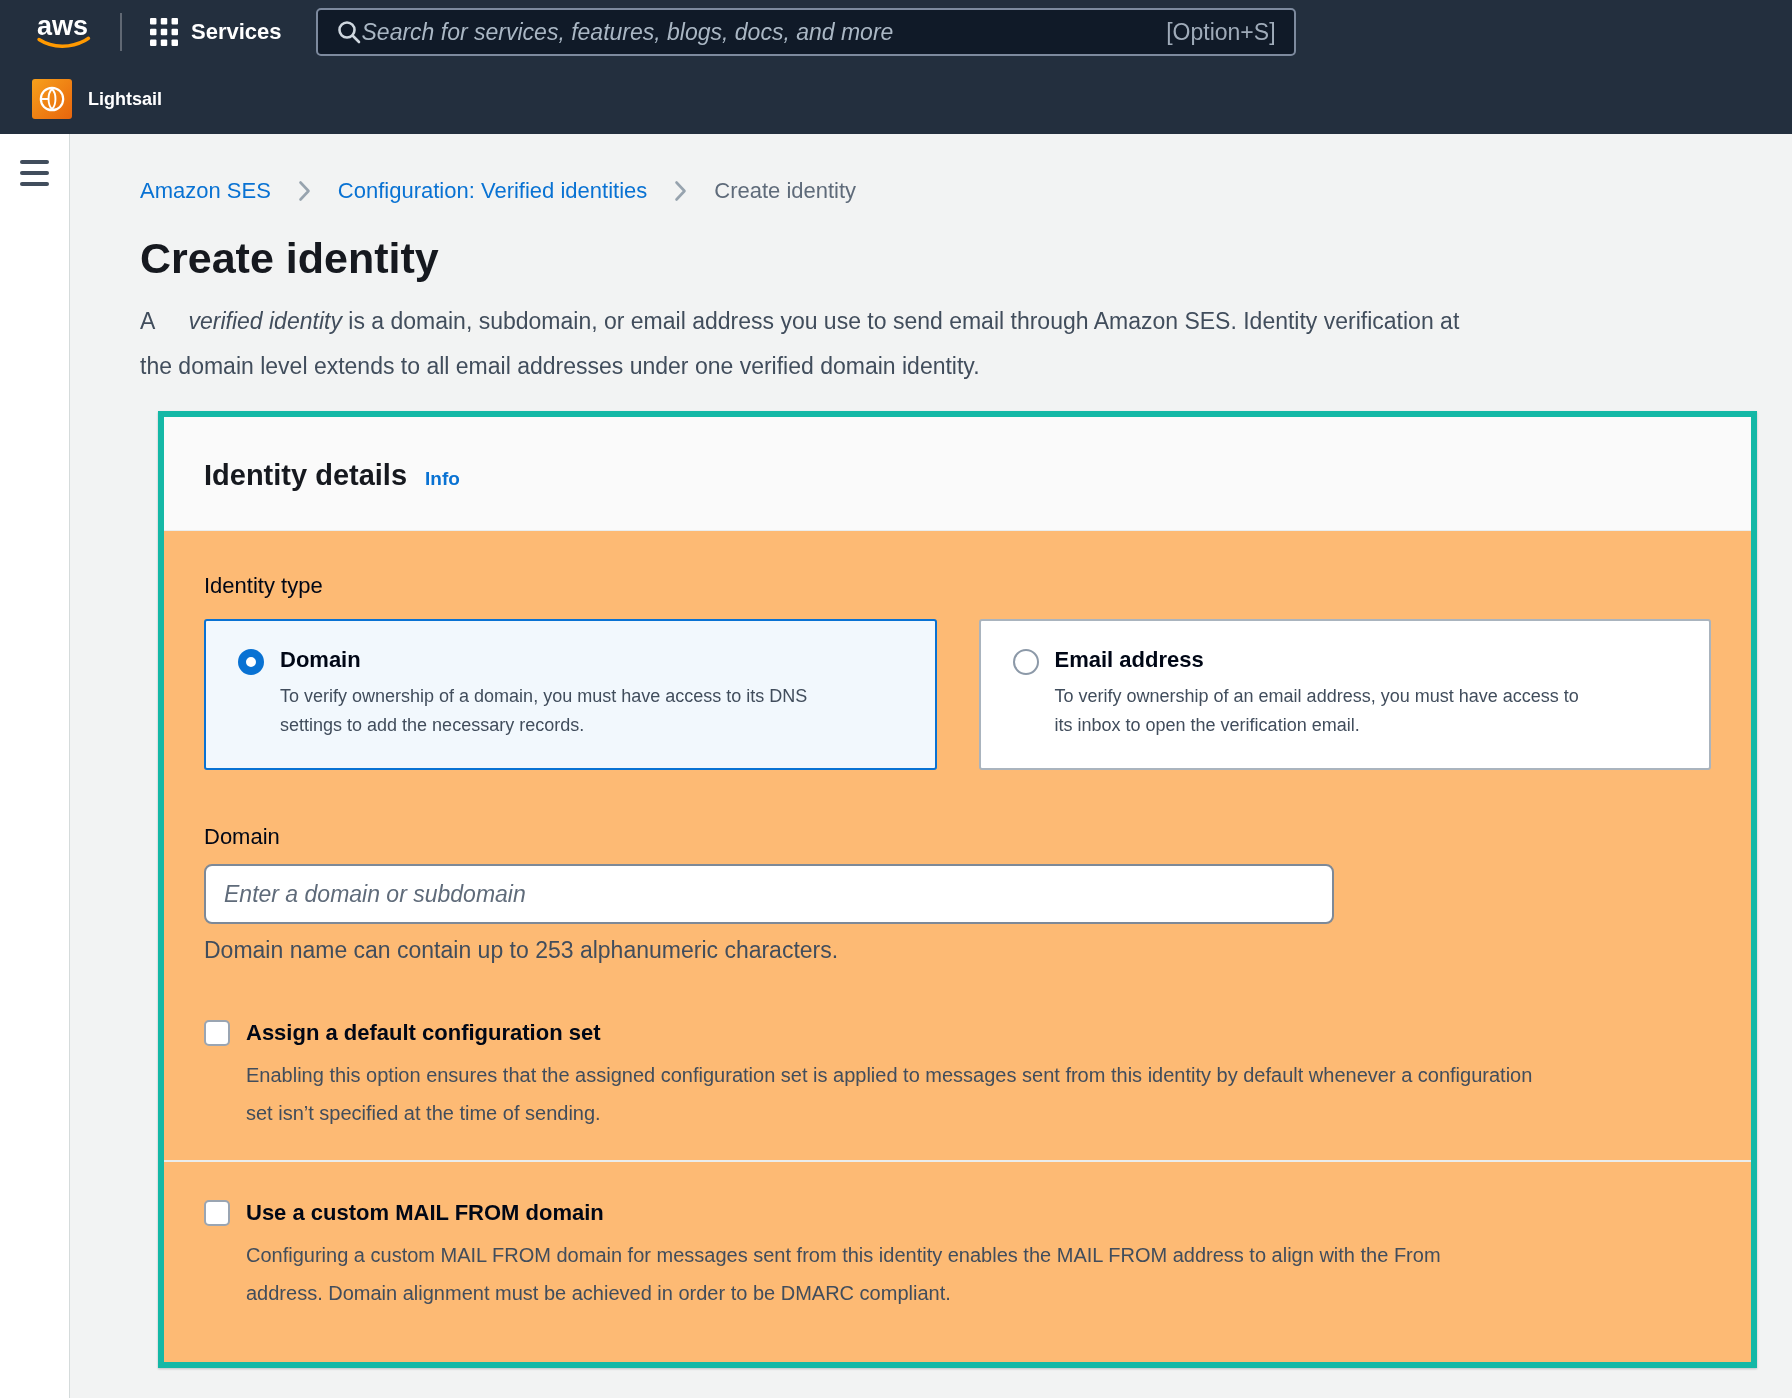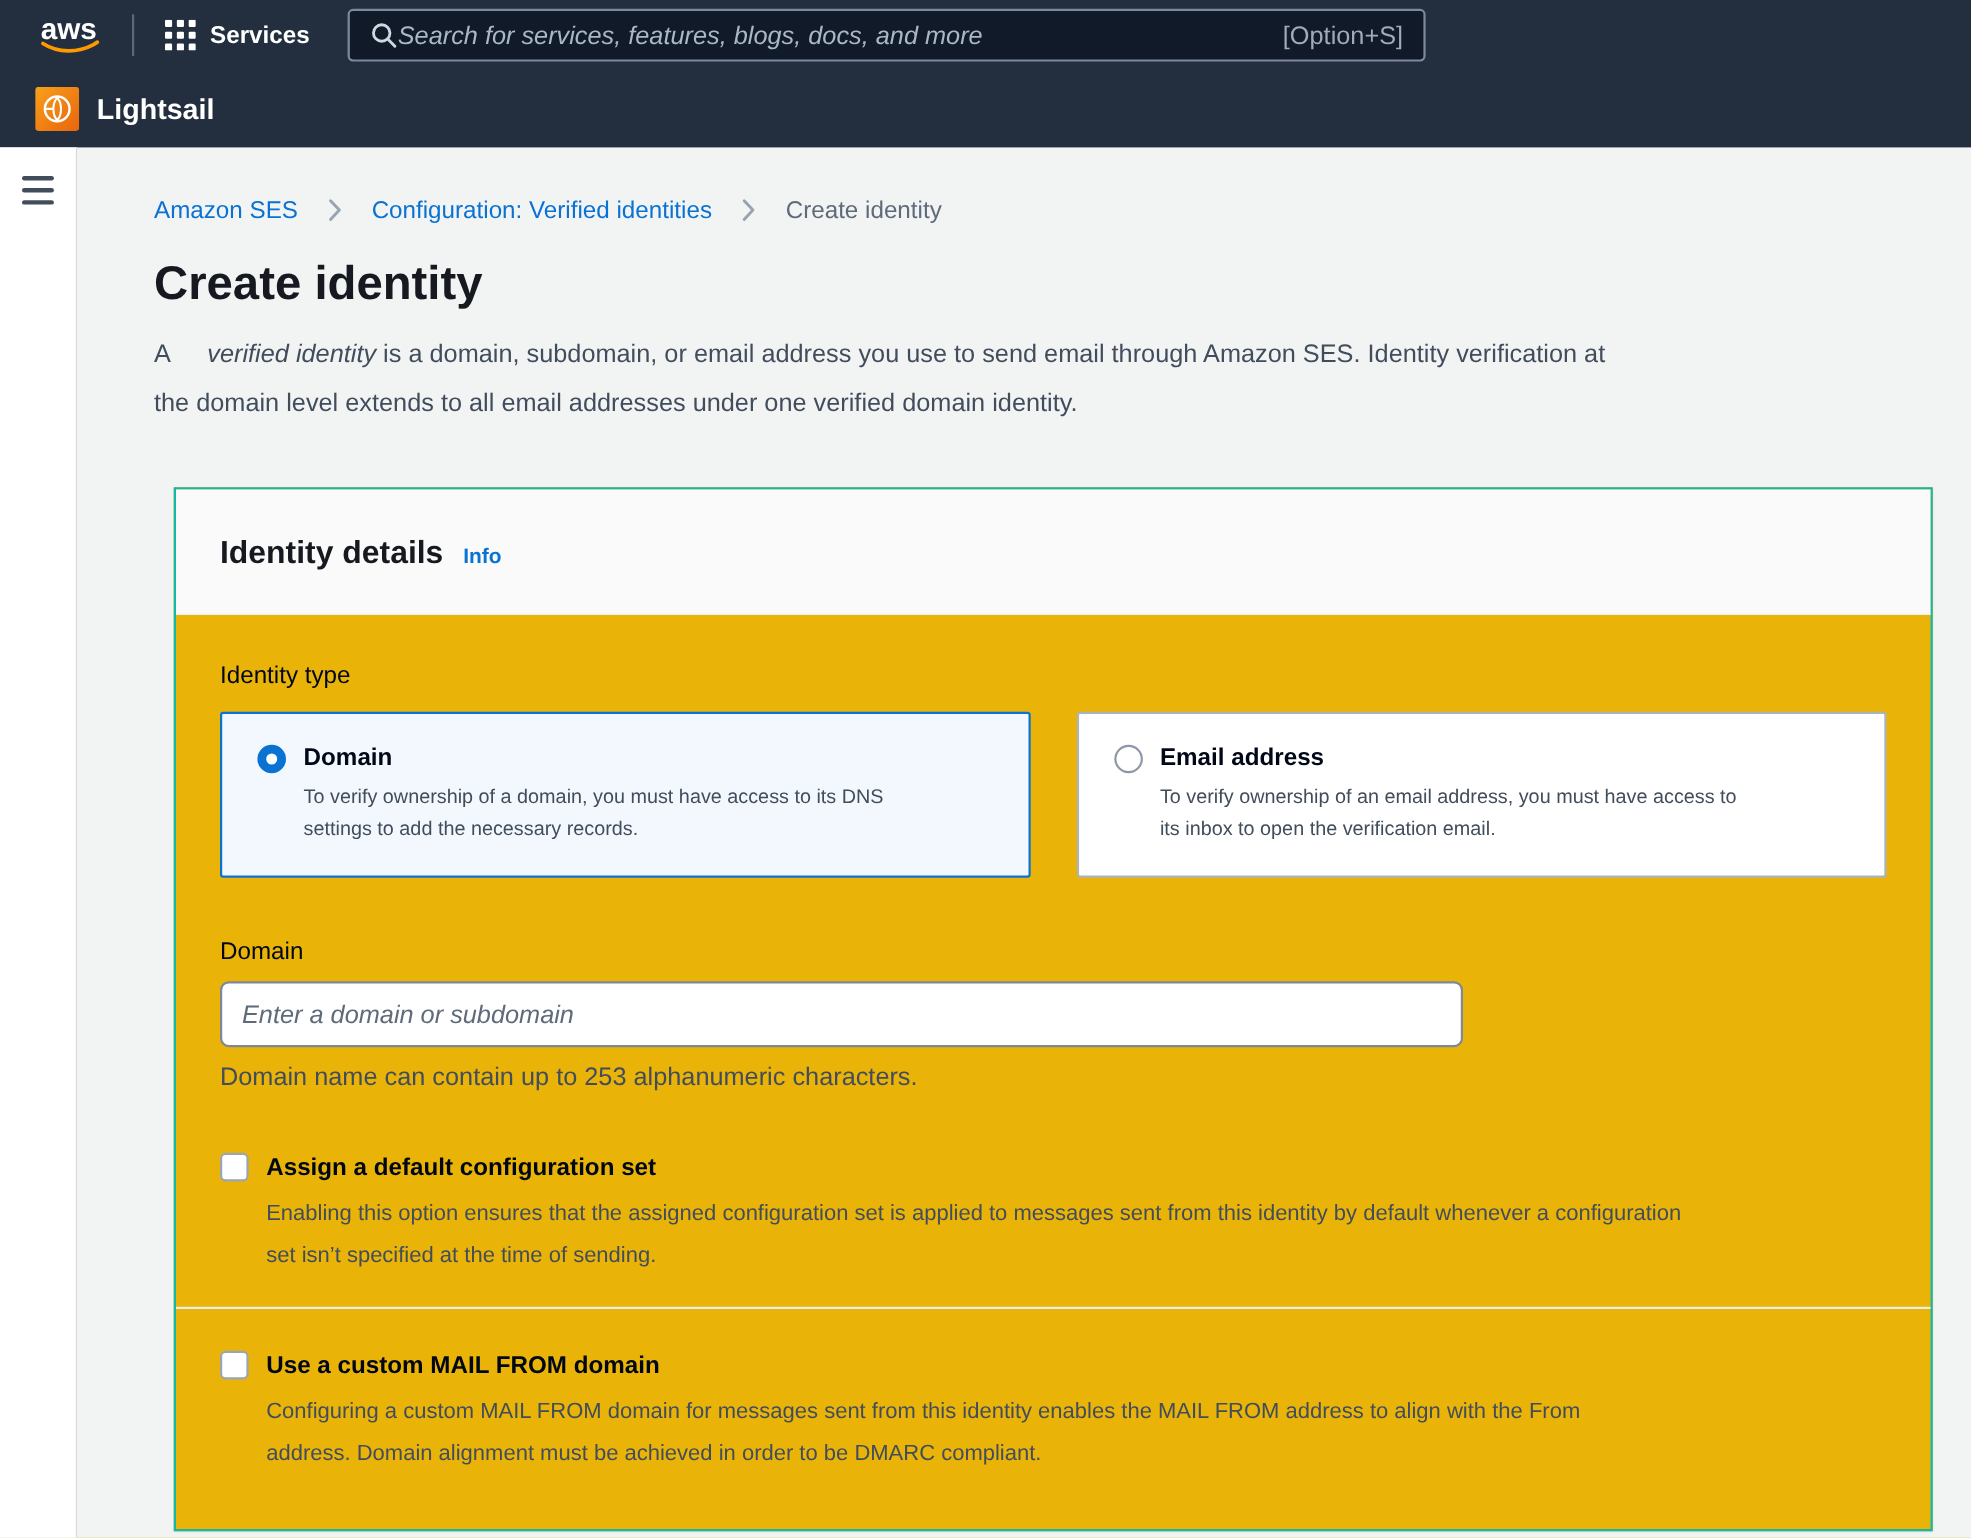--- a/index.html
+++ b/index.html
@@ -24,41 +24,41 @@
     display: flex; align-items: center; padding: 0 18px; 
   }
   .searchbox input {
     flex: 1; background: transparent; border: none; outline: none;
     font-family: "Liberation Sans", sans-serif;
     font-size: 23px; color: #d5dbdb;
   }
   .searchbox input::placeholder { color: #aab7c4; font-style: italic; }
   .search-shortcut { color: #9fabb9; font-size: 23px; }
   .lightsail-tab { display: flex; align-items: center; gap: 16px; cursor: pointer; }
-  .lightsail-label { color: #ffffff; font-size: 26px; font-weight: 700; }
+  .lightsail-label { color: #ffffff; font-size: 18px; font-weight: 700; }
   
   .siderail {
     position: absolute; left: 0; top: 134px; bottom: 0; width: 70px;
     background: #ffffff; border-right: 1px solid #d5dbdb;
   }
   .hamburger { margin: 26px 0 0 20px; width: 30px; cursor: pointer; }
   .hamburger span { display: block; width: 29px; height: 4px; border-radius: 2px; background: #414d5c; margin-bottom: 7px; }
   
   main { padding: 44px 35px 0 140px; }
   .breadcrumb { display: flex; align-items: center; gap: 27px; font-size: 22px; }
   .crumb-link { color: #0972d3; text-decoration: none; cursor: pointer; }
   .crumb-current { color: #5f6b7a; }
   .crumb-sep { display: flex; align-items: center; }
   h1.page-title { margin-top: 30px; font-size: 43px; font-weight: 700; color: #16191f; }
   .page-intro { margin-top: 16px; font-size: 23px; line-height: 45px; color: #414d5c; max-width: 1350px; }
   .page-intro em { font-style: italic; margin-left: 28px; }
   
   .card {
-    margin-top: 54px; margin-left: 18px; background: #eab308;
-    border: 2px solid #14b8a6;
+    margin-top: 22px; margin-left: 18px; background: #fdba74;
+    border: 6px solid #14b8a6;
     box-shadow: 0 1px 2px 0 rgba(0,28,36,0.22);
   }
   .card-header {
     background: #fafafa; padding: 42px 40px 38px;
     border-bottom: 1px solid #eaeded;
     display: flex; align-items: baseline; gap: 18px;
   }
   .card-title { font-size: 29px; font-weight: 700; color: #16191f; }
   .info-link { font-size: 19px; font-weight: 700; color: #0972d3; text-decoration: none; cursor: pointer; }
   .card-body { padding: 42px 40px 50px; }

